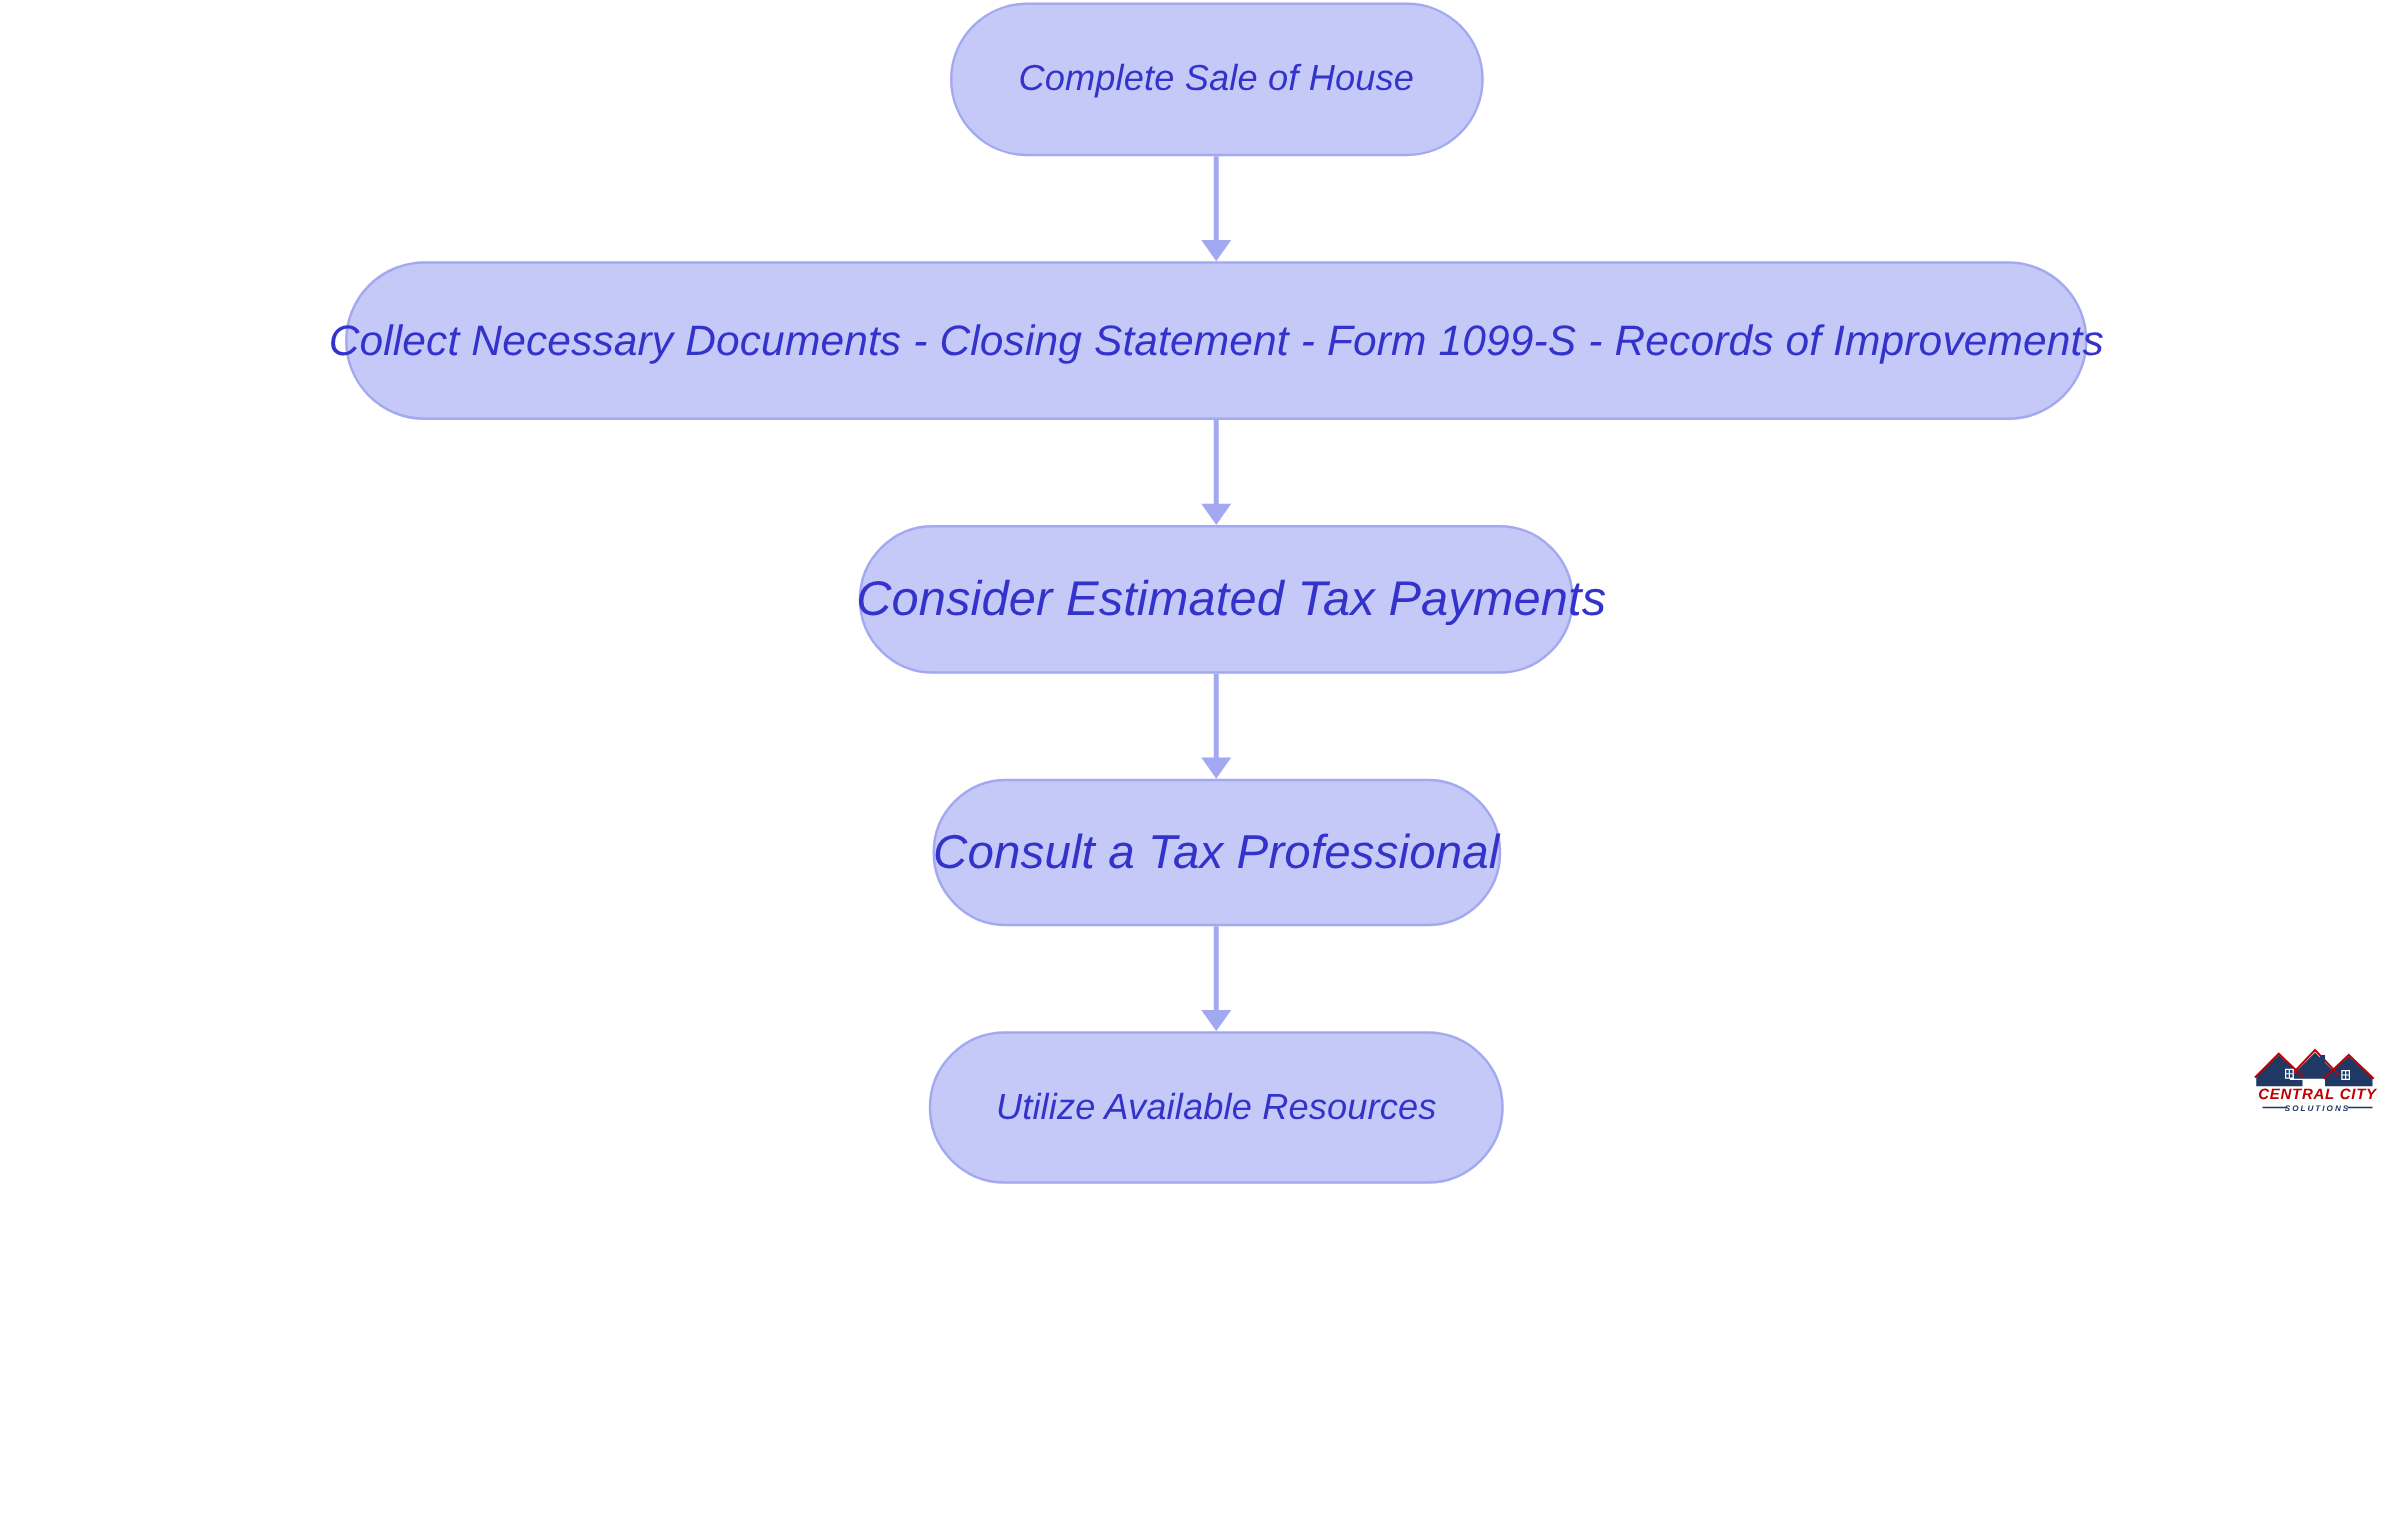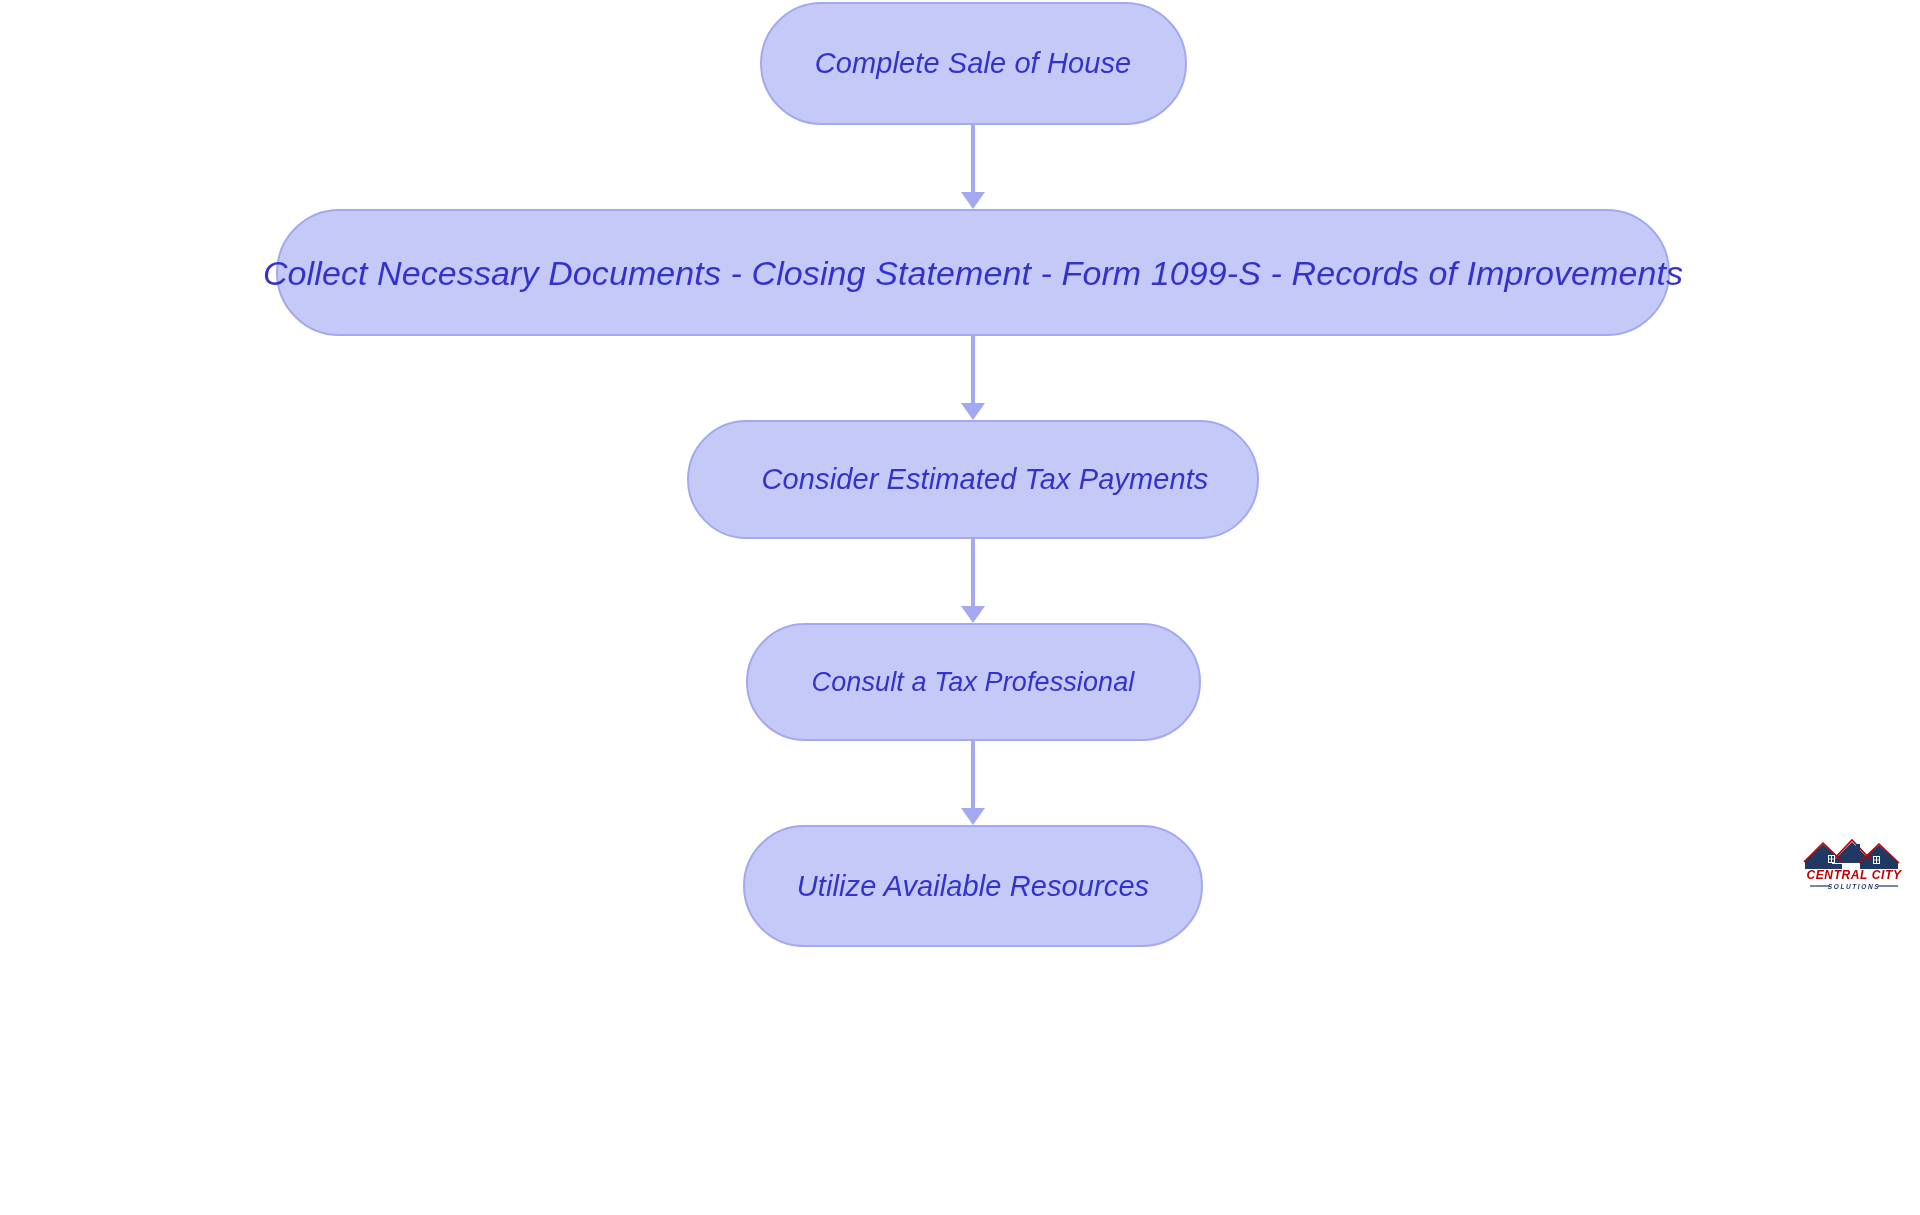--- a/index.html
+++ b/index.html
@@ -55,24 +55,24 @@
   }
 
   
   .node-0 { width: 427px; height: 123px; }
   .node-0 .node-label { font-size: 29px; }
 
   .node-1 { width: 1394px; height: 127px; border-radius: 64px; }
   .node-1 .node-label { font-size: 34px; }
 
   .node-2 { width: 572px; height: 119px; }
-  .node-2 .node-label { font-size: 29px; margin-left: 24px; }
+  .node-2 .node-label { font-size: 39px; margin-left: 24px; }
 
   .node-3 { width: 455px; height: 118px; }
-  .node-3 .node-label { font-size: 27px; }
+  .node-3 .node-label { font-size: 38px; }
 
   .node-4 { width: 460px; height: 122px; }
   .node-4 .node-label { font-size: 29px; }
 
   
   .connector {
     position: relative;
     width: 30px;
     display: flex;
     flex-direction: column;

